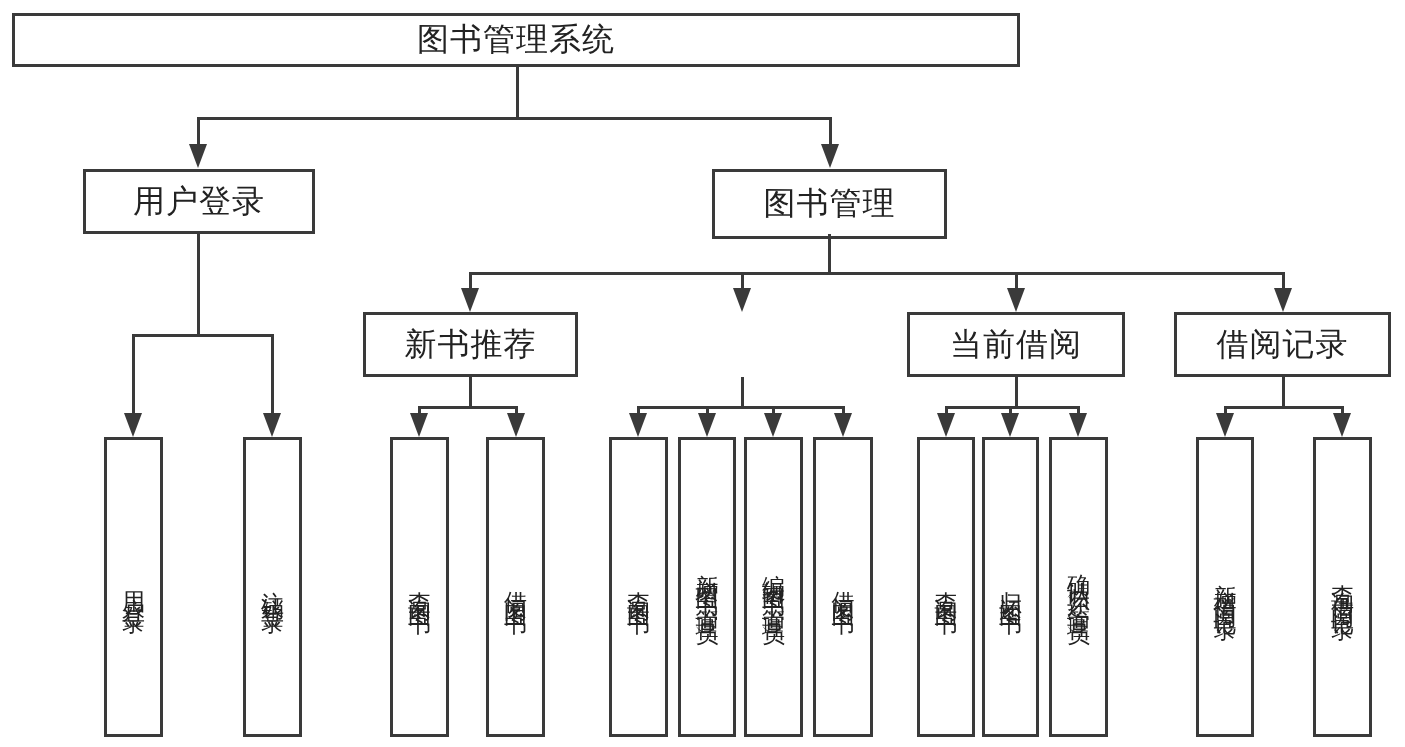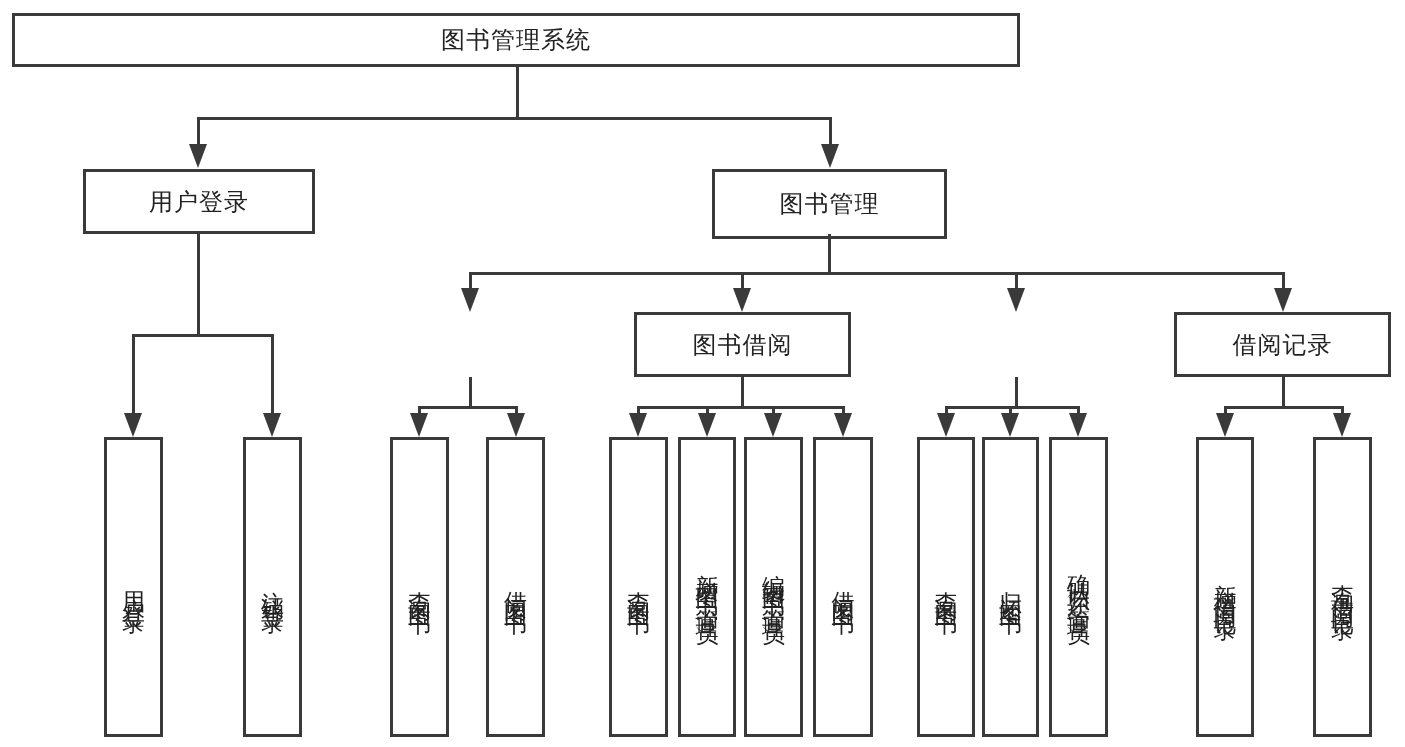--- a/index.html
+++ b/index.html
@@ -16,21 +16,21 @@
     font-family:"Liberation Sans", sans-serif;
     color:var(--text);
     overflow:hidden;
   }
   .hbox{
     position:absolute;
     box-sizing:border-box;
     border:3px solid var(--line);
     background:var(--background);
     display:flex;align-items:center;justify-content:center;
-    font-size:24px;
+    font-size:32px;
     letter-spacing:1px;
     color:var(--text);
     white-space:nowrap;
   }
   .vbox{
     position:absolute;
     box-sizing:border-box;
     border:3px solid var(--line);
     background:var(--background);
     display:flex;align-items:center;justify-content:center;
@@ -92,22 +92,25 @@
   <div class="hline" style="left:469px;top:272px;width:816px"></div>
   <div class="vline" style="left:469px;top:272px;height:18px"></div>
   <div class="arrow" style="left:461px;top:288px"></div>
   <div class="vline" style="left:741px;top:272px;height:18px"></div>
   <div class="arrow" style="left:733px;top:288px"></div>
   <div class="vline" style="left:1015px;top:272px;height:18px"></div>
   <div class="arrow" style="left:1007px;top:288px"></div>
   <div class="vline" style="left:1282px;top:272px;height:18px"></div>
   <div class="arrow" style="left:1274px;top:288px"></div>
 
-  <div class="hbox" style="left:634px;top:312px;width:217px;height:65px">
-    <span>图书借阅</span>
+  <div class="hbox" style="left:363px;top:312px;width:215px;height:65px">
+    <span>新书推荐</span>
+  </div>
+  <div class="hbox" style="left:907px;top:312px;width:218px;height:65px">
+    <span>当前借阅</span>
   </div>
   <div class="hbox" style="left:1174px;top:312px;width:217px;height:65px">
     <span>借阅记录</span>
   </div>
 
   <div class="vline" style="left:469px;top:377px;height:31px"></div>
   <div class="hline" style="left:418px;top:406px;width:100px"></div>
   <div class="vline" style="left:418px;top:406px;height:9px"></div>
   <div class="arrow" style="left:410px;top:413px"></div>
   <div class="vline" style="left:515px;top:406px;height:9px"></div>

